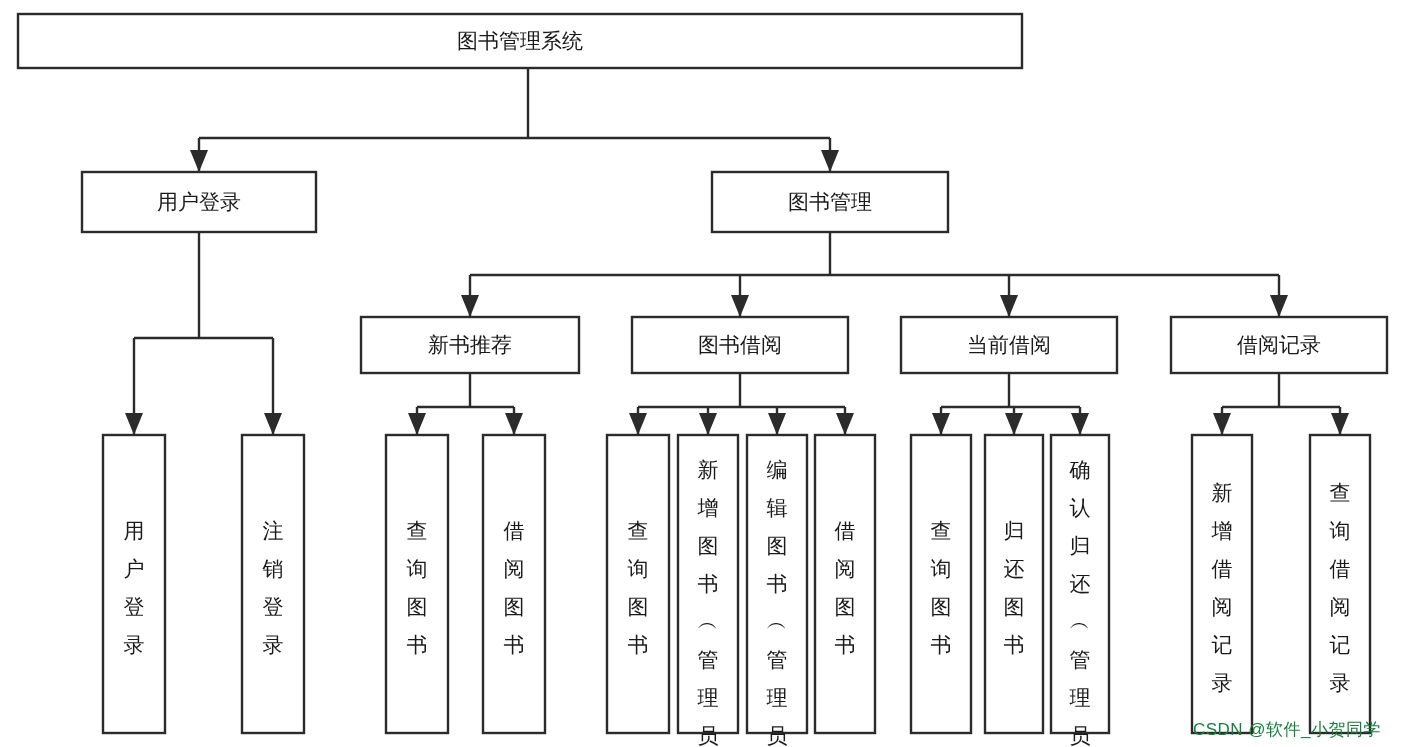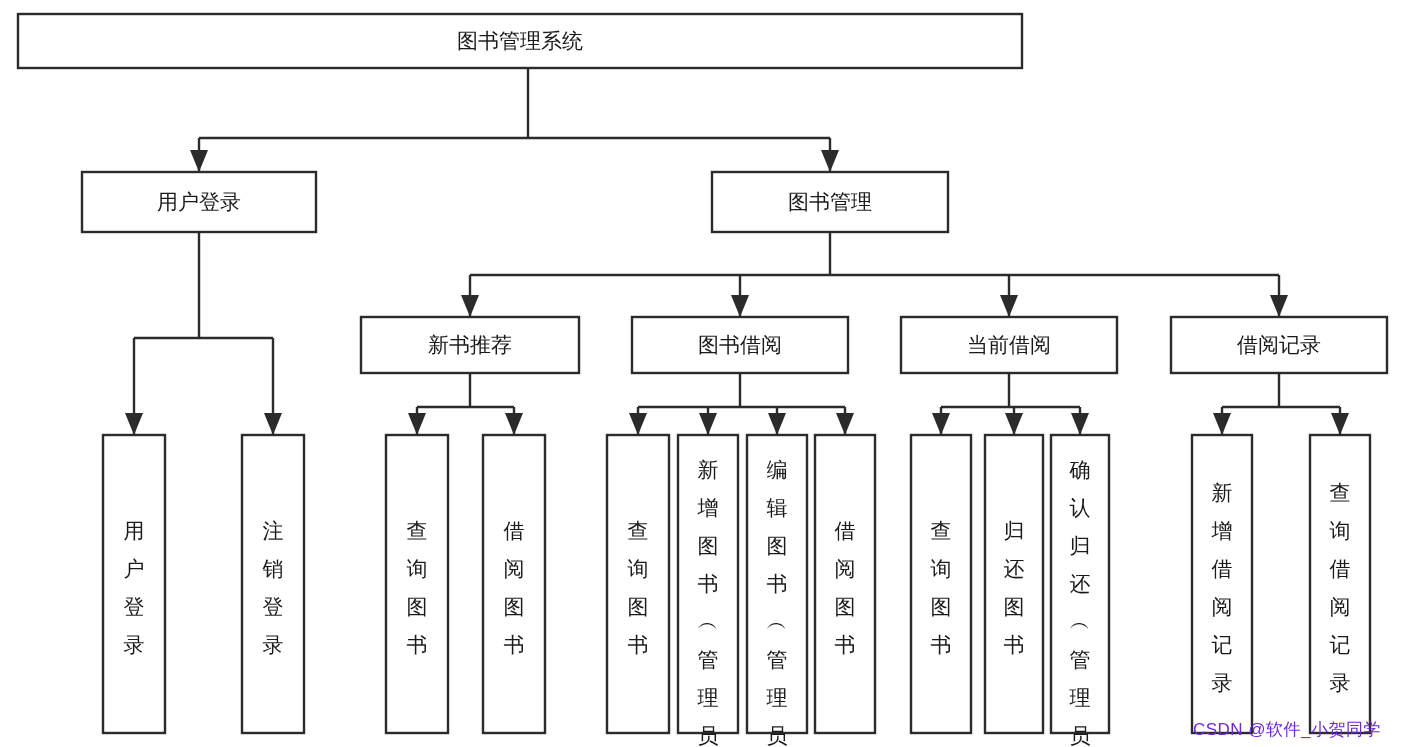--- a/index.html
+++ b/index.html
@@ -54,21 +54,21 @@
     font-size: 21px;
     fill: #1a1a1a;
     text-anchor: middle;
   }
   .watermark {
     position: absolute;
     right: 10px;
     bottom: 6px;
     font-family: "Liberation Sans", "DejaVu Sans", sans-serif;
     font-size: 17px;
-    color: #6d28d9;
+    color: #15803d;
     letter-spacing: 0.5px;
     white-space: nowrap;
     user-select: none;
   }
 </style>
 </head>
 <body>
 
 <div id="diagram-root">
 

